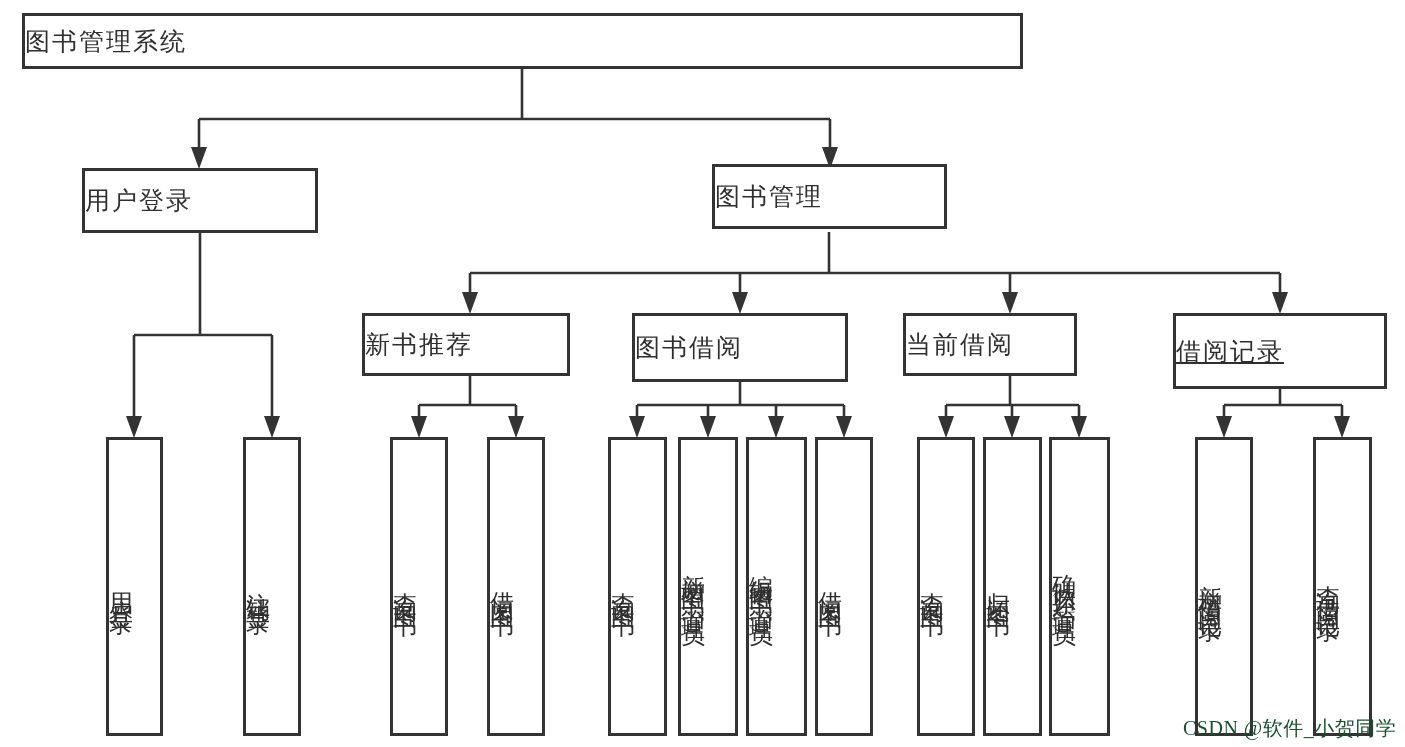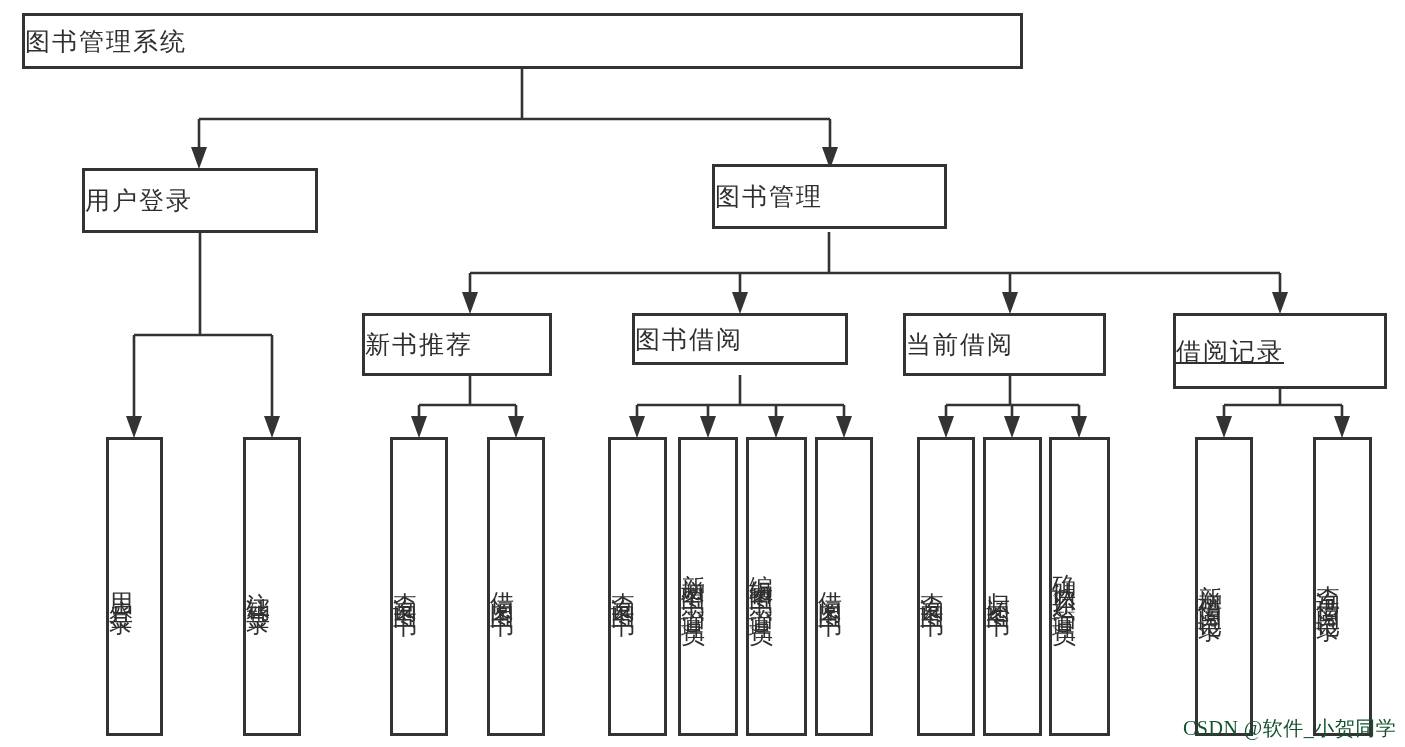--- a/index.html
+++ b/index.html
@@ -98,27 +98,27 @@
     <span>图书管理系统</span>
   </div>
 
   <div class="node hbox" style="left:82px; top:168px; width:236px; height:65px;">
     <span>用户登录</span>
   </div>
   <div class="node hbox" style="left:712px; top:164px; width:235px; height:65px;">
     <span>图书管理</span>
   </div>
 
-  <div class="node hbox" style="left:362px; top:313px; width:190px; height:63px;">
+  <div class="node hbox" style="left:362px; top:313px; width:208px; height:63px;">
     <span>新书推荐</span>
   </div>
-  <div class="node hbox" style="left:632px; top:313px; width:216px; height:52px;">
+  <div class="node hbox" style="left:632px; top:313px; width:216px; height:69px;">
     <span>图书借阅</span>
   </div>
-  <div class="node hbox" style="left:903px; top:313px; width:203px; height:63px;">
+  <div class="node hbox" style="left:903px; top:313px; width:174px; height:63px;">
     <span>当前借阅</span>
   </div>
   <div class="node hbox" style="left:1173px; top:313px; width:214px; height:76px;text-decoration:underline;">
     <span>借阅记录</span>
   </div>
 
   <div class="node vbox" style="left:106px; width:57px;">
     <span class="vlabel">用户登录</span>
   </div>
   <div class="node vbox" style="left:243px; width:58px;">

